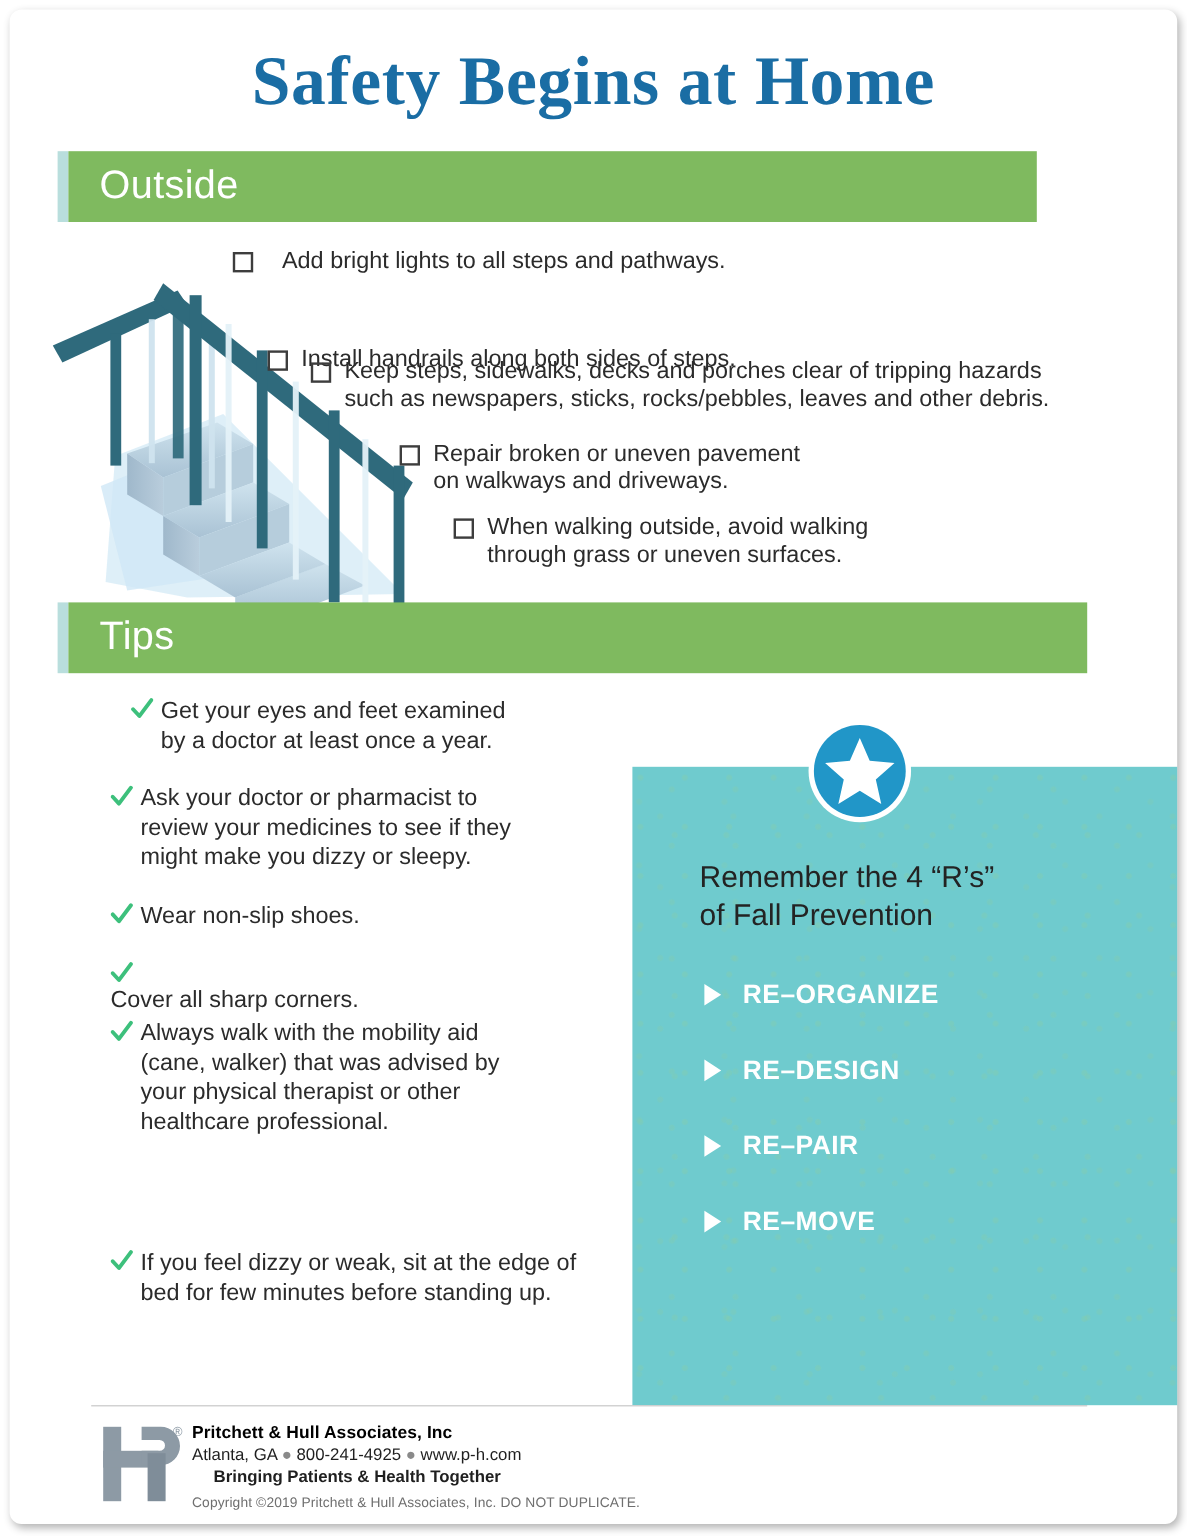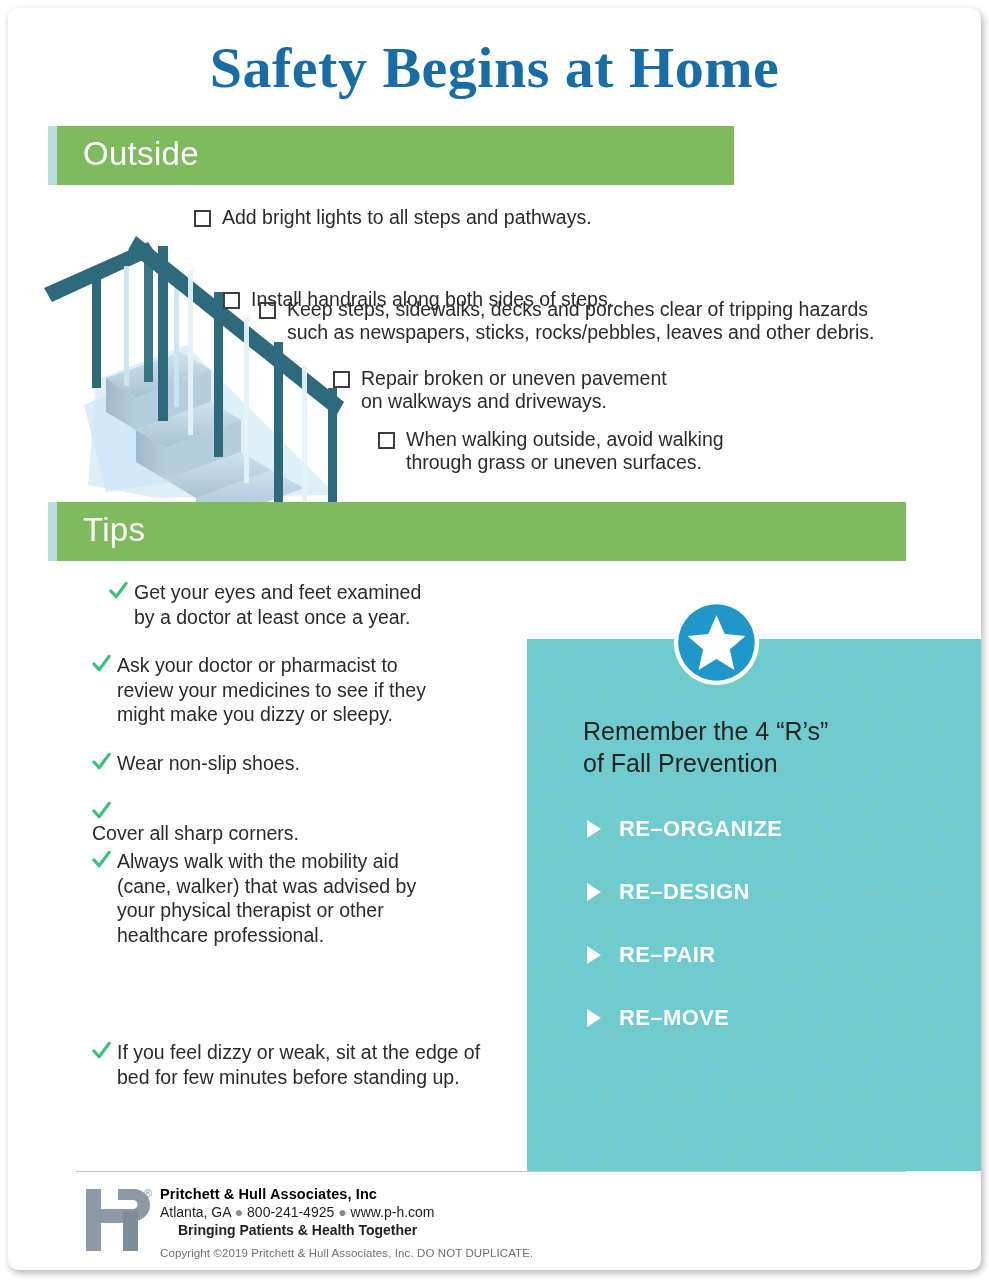--- a/index.html
+++ b/index.html
@@ -52,21 +52,21 @@
     align-items: center;
   }
   .band-label {
     color: #ffffff;
     font-size: 33px;
     font-weight: normal;
     letter-spacing: 0.3px;
     padding-left: 26px;
     margin-top: -3px;
   }
-  #band-outside { left: 40px; top: 118px; width: 686px; }
+  #band-outside { left: 40px; top: 118px; width: 816px; }
   #band-tips    { left: 40px; top: 494px; width: 858px; }
 
   
   .check-item {
     position: absolute;
     display: flex;
     align-items: flex-start;
     color: #2b2b2b;
     font-size: 19.5px;
     line-height: 23px;
@@ -222,21 +222,21 @@
     <rect x="122" y="16" width="10" height="175" fill="#2f6a7c"></rect>
     <rect x="178" y="62" width="9" height="165" fill="#2f6a7c"></rect>
     <rect x="238" y="112" width="9" height="160" fill="#2f6a7c"></rect>
     <rect x="292" y="158" width="9" height="120" fill="#2f6a7c"></rect>
 
     <rect x="152" y="40" width="5" height="165" fill="#e4f1f8" opacity="0.95"></rect>
     <rect x="208" y="88" width="5" height="165" fill="#e4f1f8" opacity="0.95"></rect>
     <rect x="266" y="136" width="5" height="150" fill="#e4f1f8" opacity="0.95"></rect>
   </svg>
 
-  <div class="check-item" style="left:186px; top:198px; width:700px;">
+  <div class="check-item" style="left:186px; top:198px; width:700px;gap:13px;">
     <span class="checkbox"></span>
     <span class="check-text">Add bright lights to all steps and pathways.</span>
   </div>
   <div class="check-item" style="left:215px; top:248px; width:680px;margin-top:32px;">
     <span class="checkbox"></span>
     <span class="check-text">Install handrails along both sides of steps.</span>
   </div>
   <div class="check-item" style="left:251px; top:290px; width:650px;">
     <span class="checkbox"></span>
     <span class="check-text">Keep steps, sidewalks, decks and porches clear of tripping hazards

